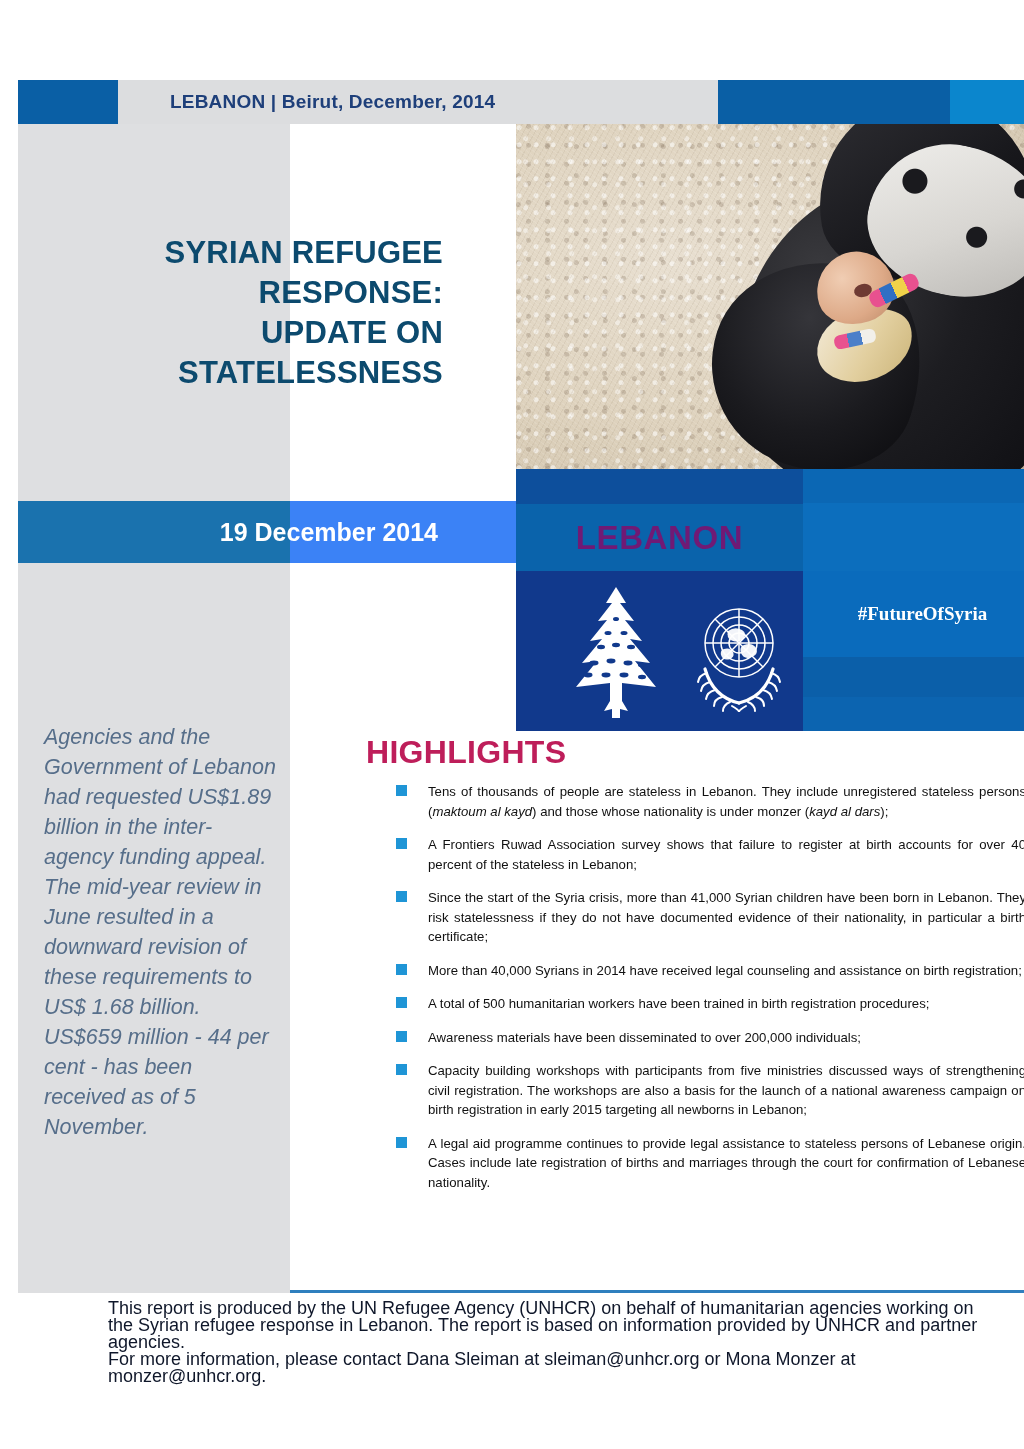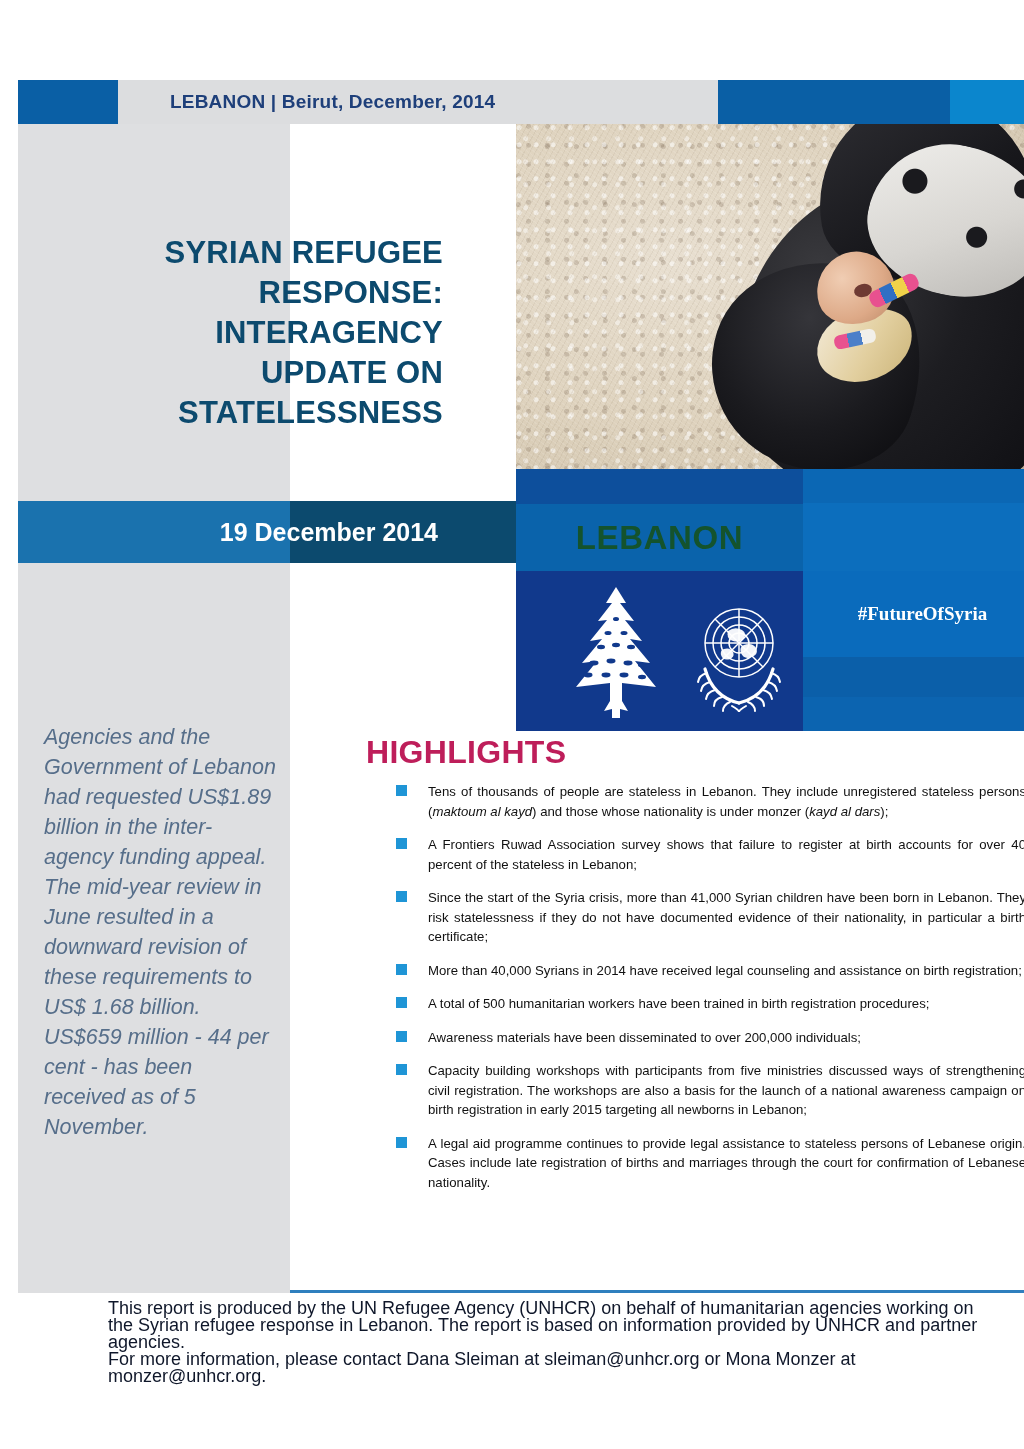--- a/index.html
+++ b/index.html
@@ -69,30 +69,30 @@
     background:linear-gradient(140deg,#f3ead7 0%,#e2cf9f 55%,#cbb478 100%);
     border-radius:44% 56% 50% 50% / 50% 45% 55% 50%;transform:rotate(-20deg);}
   .baby-stripe{position:absolute;left:352px;top:158px;width:52px;height:17px;
     background:linear-gradient(90deg,#e8518f 0 25%,#2f6fc4 25% 50%,#f0d24a 50% 75%,#e8518f 75% 100%);
     border-radius:7px;transform:rotate(-26deg);}
   .baby-stripe2{position:absolute;left:318px;top:208px;width:42px;height:14px;
     background:linear-gradient(90deg,#e8518f 0 33%,#4b7fc9 33% 66%,#f2f0ea 66% 100%);
     border-radius:6px;transform:rotate(-12deg);}
 
   
-  .date-bar{position:absolute;left:0;top:501px;width:498px;height:62px;background:#0c4a6e;}
+  .date-bar{position:absolute;left:0;top:501px;width:498px;height:62px;background:#3b82f6;}
   .date-bar .shade{position:absolute;left:0;top:0;width:272px;height:62px;background:#1a72ae;}
   .date-text{position:absolute;right:78px;top:0;height:62px;line-height:62px;
     color:#ffffff;font-size:25px;font-weight:bold;white-space:nowrap;}
 
   
   .leb-dark-top{position:absolute;left:498px;top:469px;width:287px;height:35px;background:#0d4f9c;}
   .leb-band{position:absolute;left:498px;top:504px;width:287px;height:67px;background:#0a63ab;}
   .leb-text{position:absolute;left:498px;top:504px;width:287px;height:67px;line-height:67px;
-    text-align:center;color:#14532d;font-size:33px;font-weight:bold;letter-spacing:.6px;}
+    text-align:center;color:#701a75;font-size:33px;font-weight:bold;letter-spacing:.6px;}
   .logo-panel{position:absolute;left:498px;top:571px;width:287px;height:160px;background:#11398c;}
   .cedar{position:absolute;left:40px;top:12px;width:120px;height:135px;}
   .unlogo{position:absolute;left:168px;top:16px;width:110px;height:128px;}
 
   .right-blocks{position:absolute;left:785px;top:469px;width:239px;height:262px;background:#0b67b4;border-radius:19px;}
   .rb1{position:absolute;left:0;top:0;width:239px;height:34px;background:#0b67b4;}
   .rb2{position:absolute;left:0;top:34px;width:239px;height:68px;background:#0c6ebd;}
   .rb3{position:absolute;left:0;top:102px;width:239px;height:86px;background:#0a6bbc;}
   .rb4{position:absolute;left:0;top:188px;width:239px;height:40px;background:#0b5fa9;}
   .rb5{position:absolute;left:0;top:228px;width:239px;height:34px;background:#0c64b0;}
@@ -148,21 +148,20 @@
     <div class="baby-wrap"></div>
     <div class="baby-head"></div>
     <div class="baby-mouth"></div>
     <div class="baby-stripe"></div>
     <div class="baby-stripe2"></div>
   </div>
 
   <div class="main-title">
     <div>SYRIAN REFUGEE</div>
     <div>RESPONSE:</div>
-    <div>INTERAGENCY</div>
     <div>UPDATE ON</div>
     <div>STATELESSNESS</div>
   </div>
 
   <div class="date-bar">
     <div class="shade"></div>
     <div class="date-text">19 December 2014</div>
   </div>
 
   <div class="leb-dark-top"></div>

